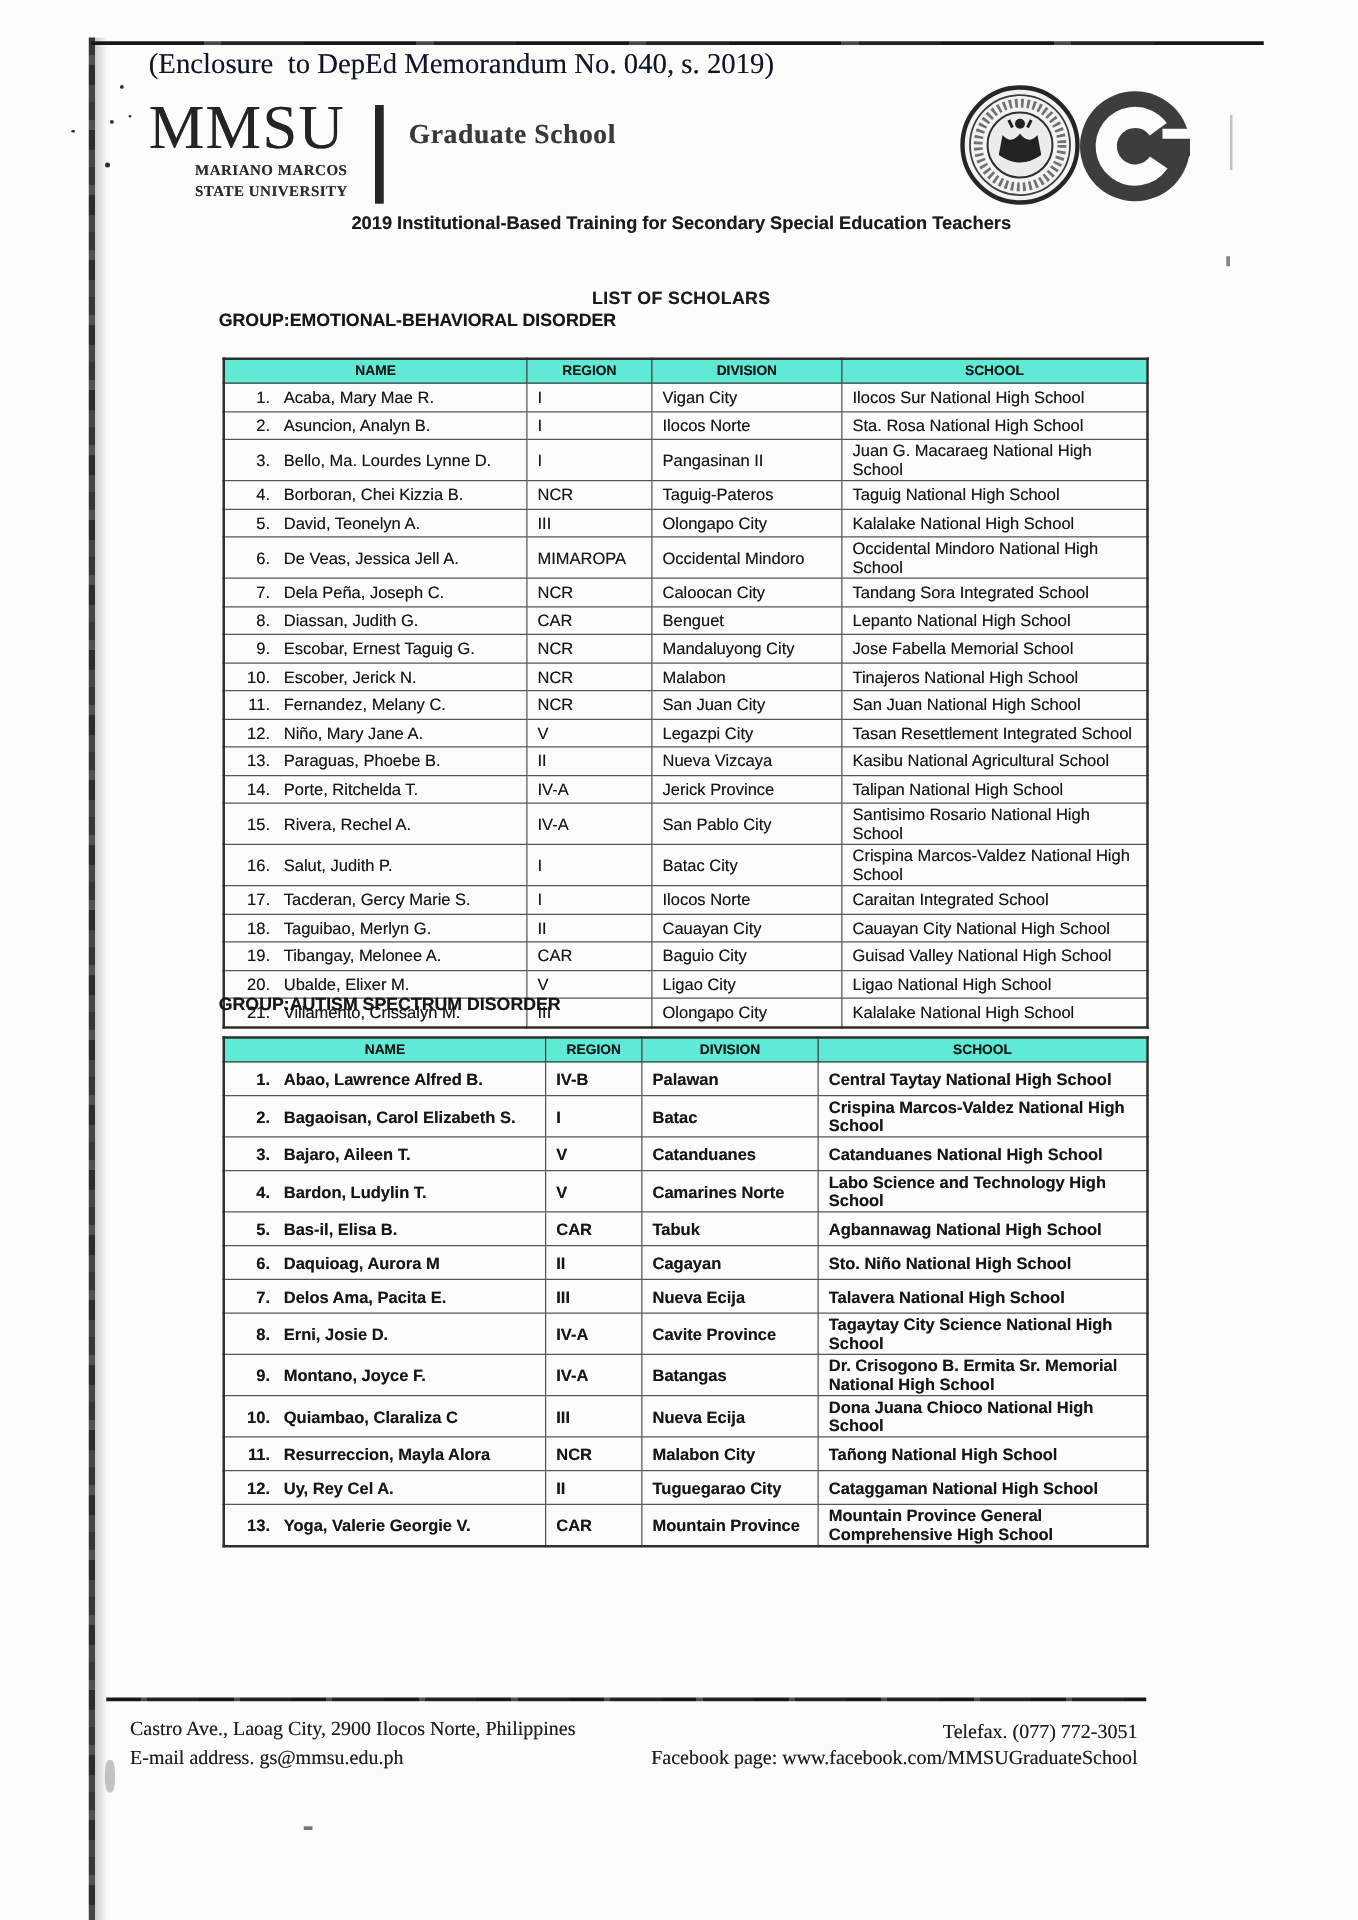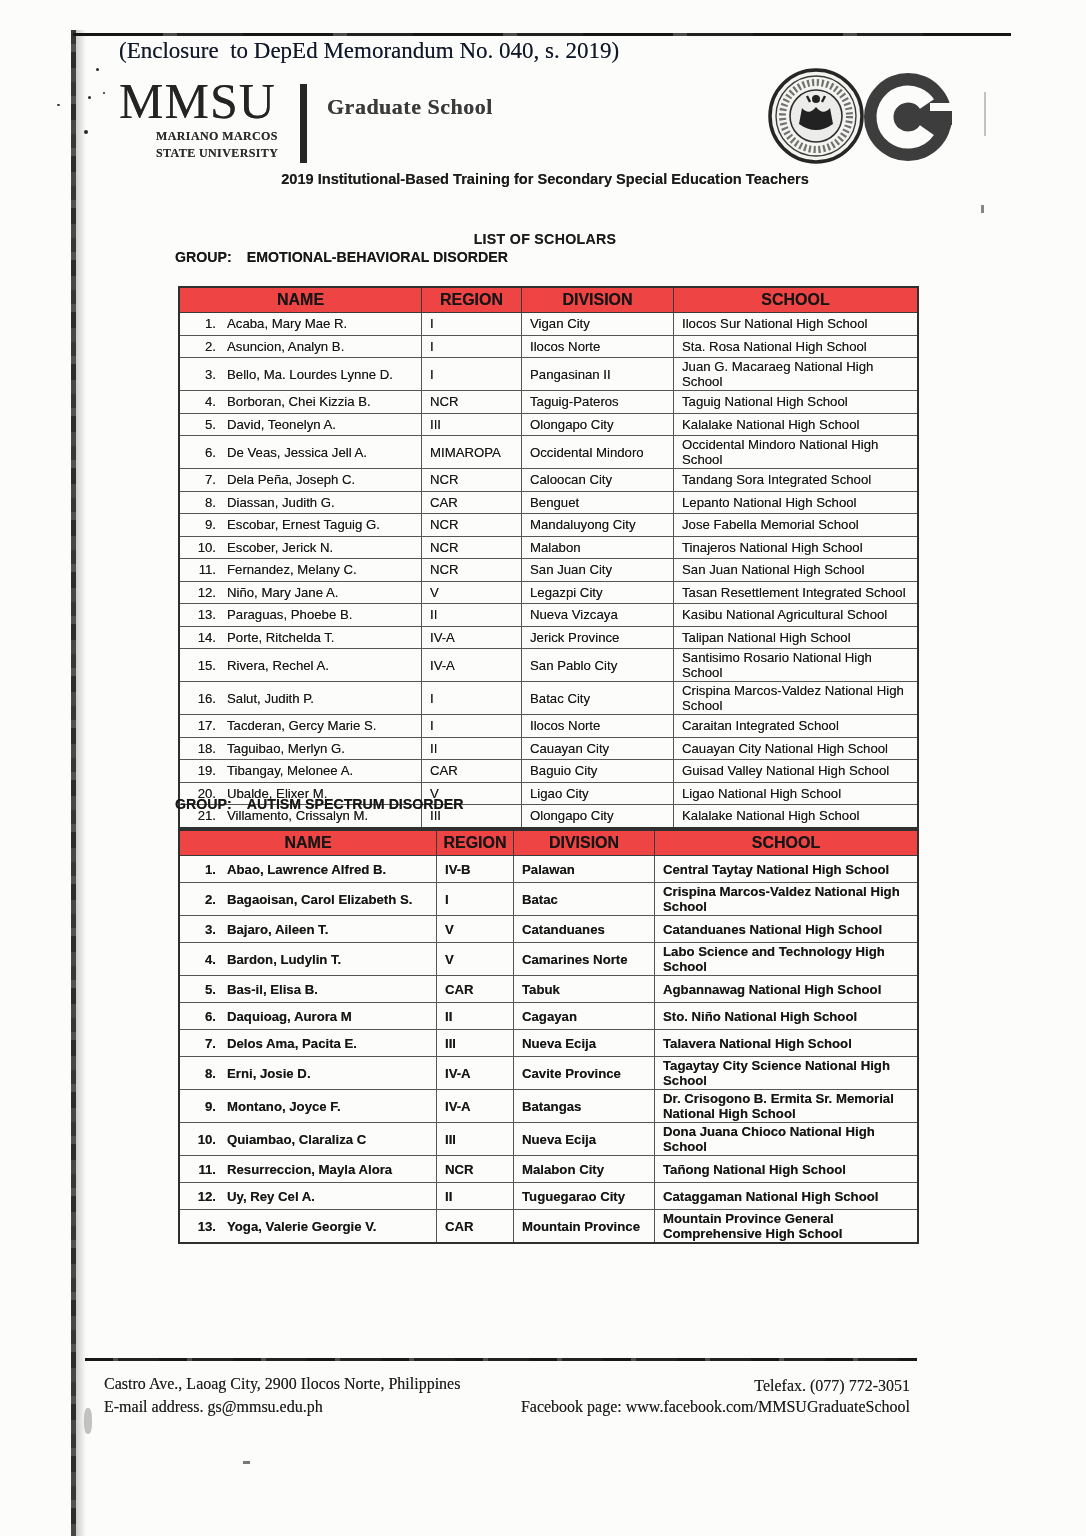--- a/index.html
+++ b/index.html
@@ -55,33 +55,33 @@
   
   .doc-title {
     position:absolute; left:80px; top:171px; width:930px; text-align:center;
     font-weight:bold; font-size:14.6px; color:#1b1b1b;
   }
   .doc-subtitle {
     position:absolute; left:80px; top:207px; width:930px; text-align:center;
     font-weight:bold; font-size:14.2px; letter-spacing:0.3px; color:#1b1b1b;margin-top:24px;
   }
   .group-heading { position:absolute; left:175px; font-weight:bold; font-size:14.2px; color:#171717; }
-  .group-heading .glabel { margin-right:15px; }
+  .group-heading .glabel { }
   .gh1 { top:249px; }
   .gh2 { top:796px; }
   
   .twrap1 { position:absolute; left:178px; top:286px; width:741px; }
   .twrap2 { position:absolute; left:178px; top:829px; width:741px; }
   table.tbl {
     width:100%; border-collapse:collapse; table-layout:fixed;
     font-size:13.2px; color:#161616; border:2px solid #2f2f2f;
   }
   .tbl th {
-    border:1.6px solid #3b3b3b; font-weight:bold; font-size:16px;
-    padding:3px 2px; text-align:center; background:#ef4444;
+    border:1.6px solid #3b3b3b; font-weight:bold; font-size:11px;
+    padding:3px 2px; text-align:center; background:#5eead4;
   }
   .tbl td { border:1px solid #565656; padding:1px 5px 1px 8px; vertical-align:middle; overflow:hidden; }
   .t1 td { height:19.5px; }
   .t2 td { height:24px;font-weight:bold; }
   .t1 th:nth-child(1){ width:237px; } .t1 th:nth-child(2){ width:95px; } .t1 th:nth-child(3){ width:147px; }
   .t2 th:nth-child(1){ width:252px; } .t2 th:nth-child(2){ width:72px; } .t2 th:nth-child(3){ width:136px; }
   .tbl td.c-name { padding-left:4px; }
   .tbl .num { display:inline-block; width:32px; text-align:right; margin-right:11px; }
   
   .footer-line {

